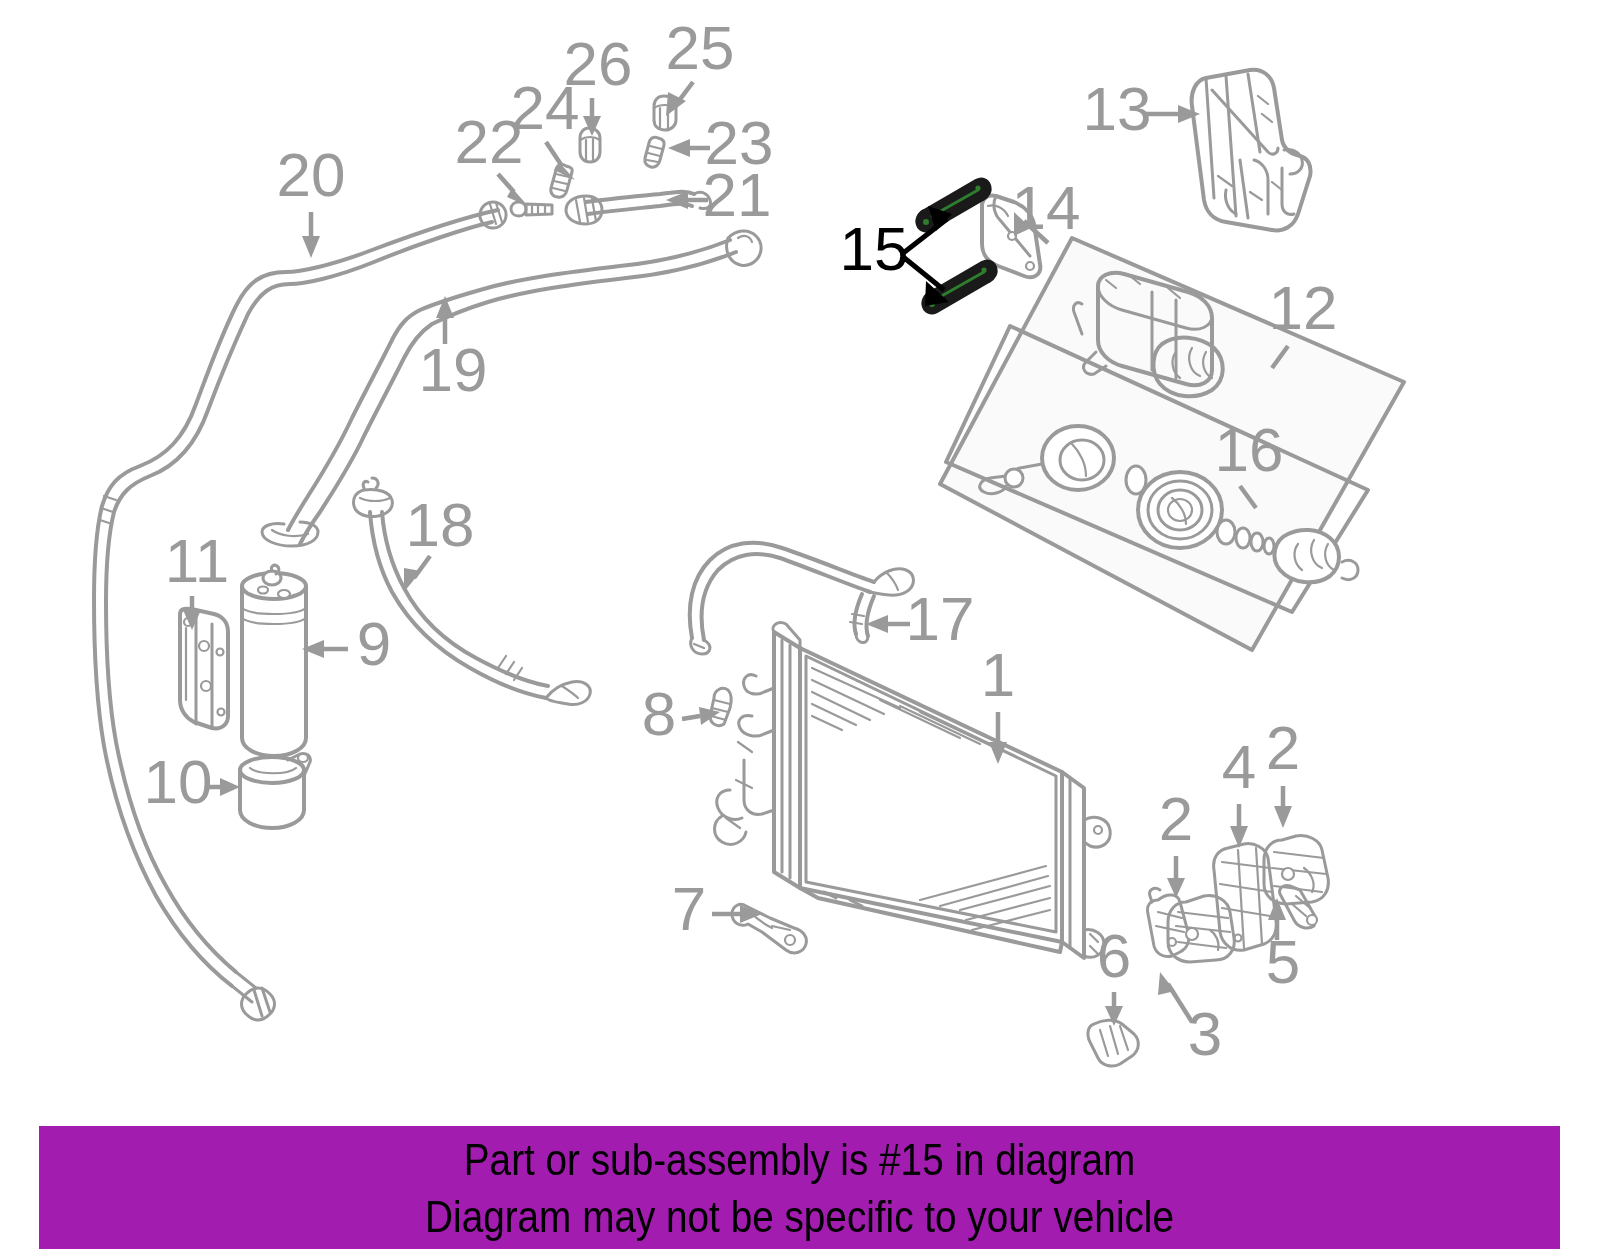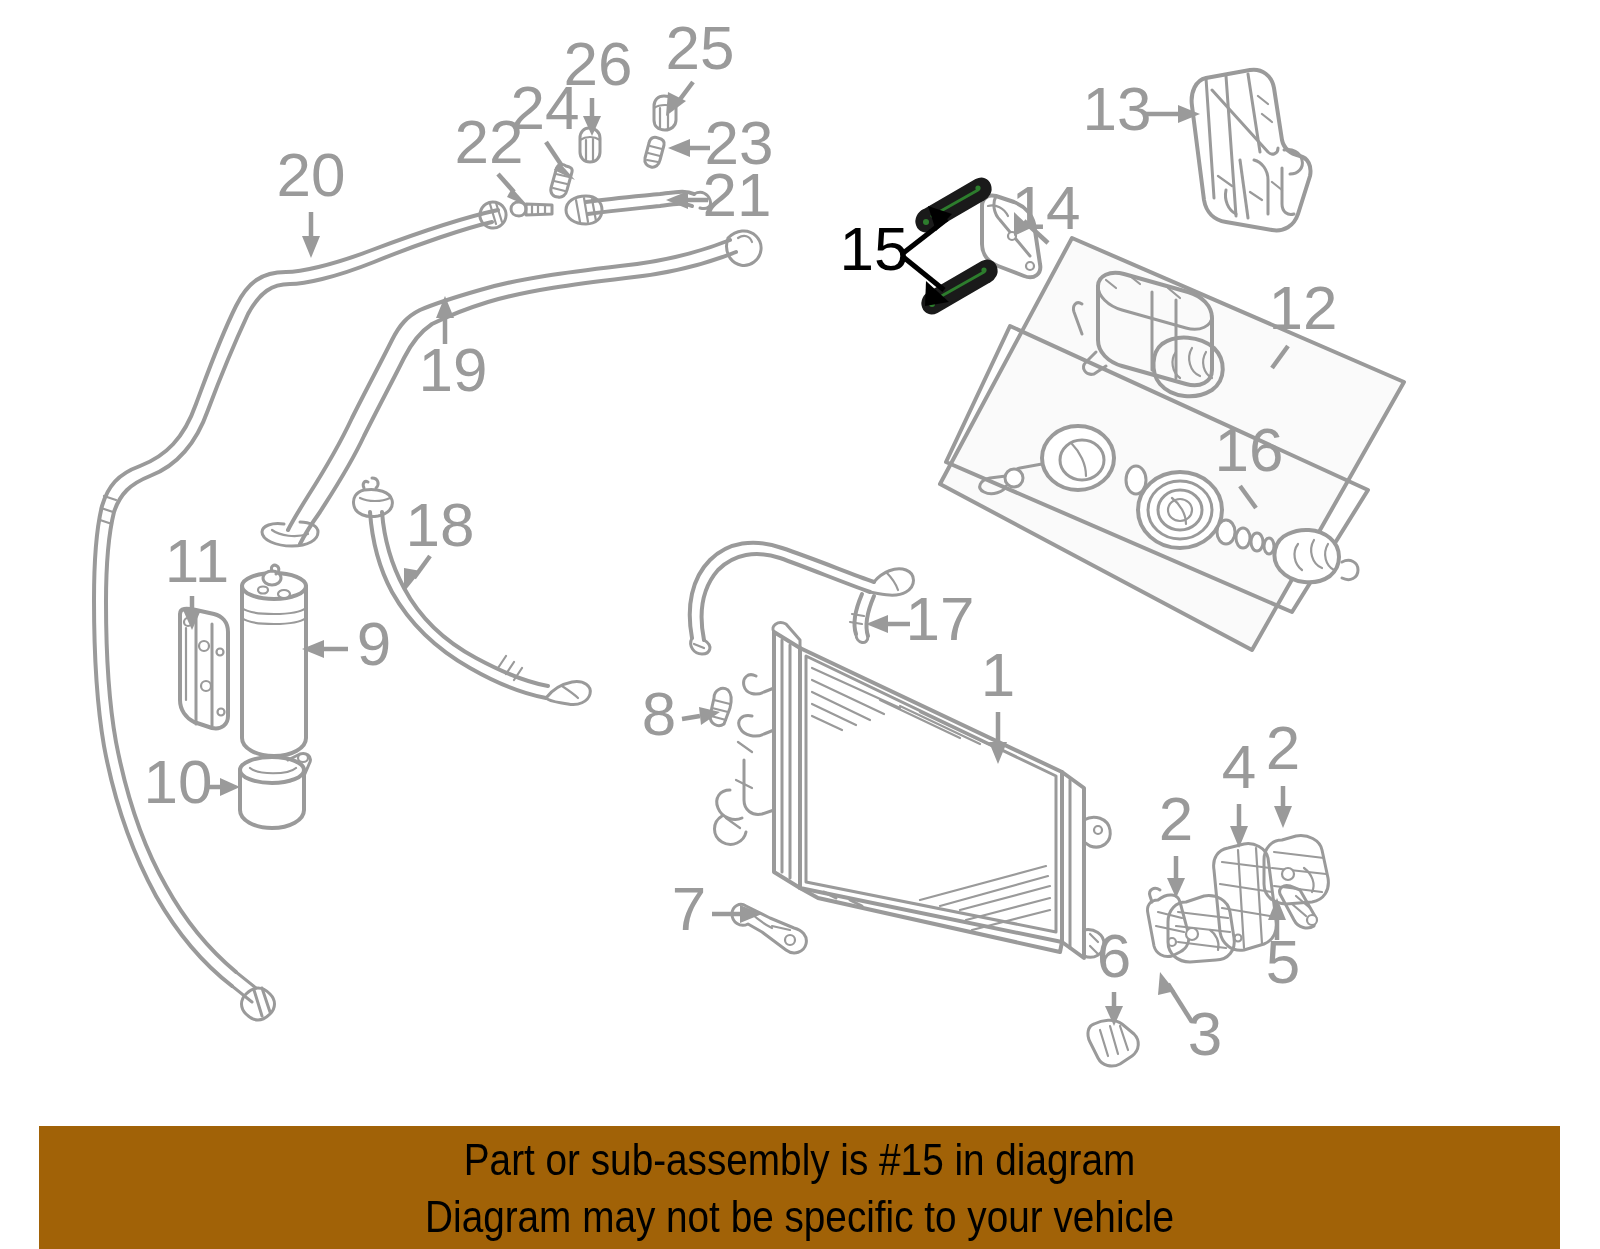--- a/index.html
+++ b/index.html
@@ -1,21 +1,21 @@
 <!DOCTYPE html>
 <html><head>
 <meta charset="utf-8">
 <style>
   html,body{margin:0;padding:0;background:#ffffff;}
   body{width:1600px;height:1249px;overflow:hidden;font-family:"Liberation Sans",sans-serif;}
   #stage{position:relative;width:1600px;height:1249px;background:#ffffff;}
   #diagram{position:absolute;left:0;top:0;width:1600px;height:1249px;}
   .banner{
     position:absolute;left:39px;top:1126px;width:1521px;height:123px;
-    background:#a16207;display:flex;flex-direction:column;
+    background:#a21caf;display:flex;flex-direction:column;
     align-items:center;justify-content:center;box-sizing:border-box;
   }
   .banner-line{
     color:#000000;font-family:"Liberation Sans Narrow","Liberation Sans",sans-serif;
     font-size:44px;line-height:57px;white-space:nowrap;transform:scaleX(0.88);
     transform-origin:center center;font-weight:400;letter-spacing:0px;
   }
   svg text.num{
     font-family:"Liberation Sans",sans-serif;font-size:62px;
     fill:#9a9a9a;dominant-baseline:middle;text-anchor:middle;

